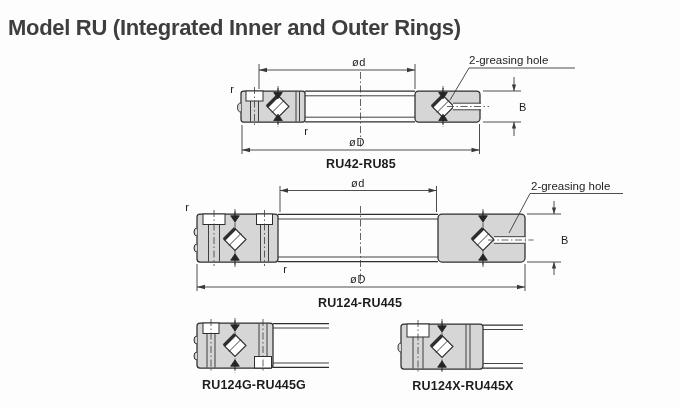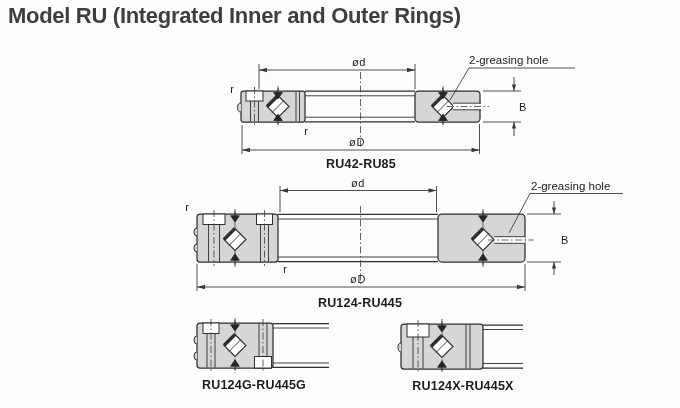--- a/index.html
+++ b/index.html
@@ -1,18 +1,18 @@
 <!DOCTYPE html>
 <html><head>
 <meta charset="utf-8">
 <style>
   html,body{margin:0;padding:0;background:#fdfdfd;}
   #page{position:relative;width:680px;height:408px;background:#fdfdfd;overflow:hidden;
         font-family:"Liberation Sans",sans-serif;}
-  #title{position:absolute;left:8px;top:3px;font-size:22px;font-weight:bold;
+  #title{position:absolute;left:8px;top:15px;font-size:22px;font-weight:bold;
          color:#3e3e3e;letter-spacing:-0.3px;white-space:nowrap;text-align:center;}
   svg text{font-family:"Liberation Sans",sans-serif;fill:#1c1c1c;}
   .ln{stroke:#2e2e2e;fill:none;stroke-width:1.25px;}
   .thin{stroke:#2e2e2e;fill:none;stroke-width:0.9px;}
   .gray{fill:#d6d6d6;stroke:#2e2e2e;stroke-width:1.25px;}
   .white{fill:#ffffff;stroke:#2e2e2e;stroke-width:1px;}
   .bump{fill:#d6d6d6;stroke:#2e2e2e;stroke-width:1px;}
   .dim{stroke:#3a3a3a;fill:none;stroke-width:0.9px;}
   .cl{stroke:#3a3a3a;fill:none;stroke-width:0.8px;stroke-dasharray:7 2.5 1.5 2.5;}
   .arr{fill:#3a3a3a;stroke:none;}

